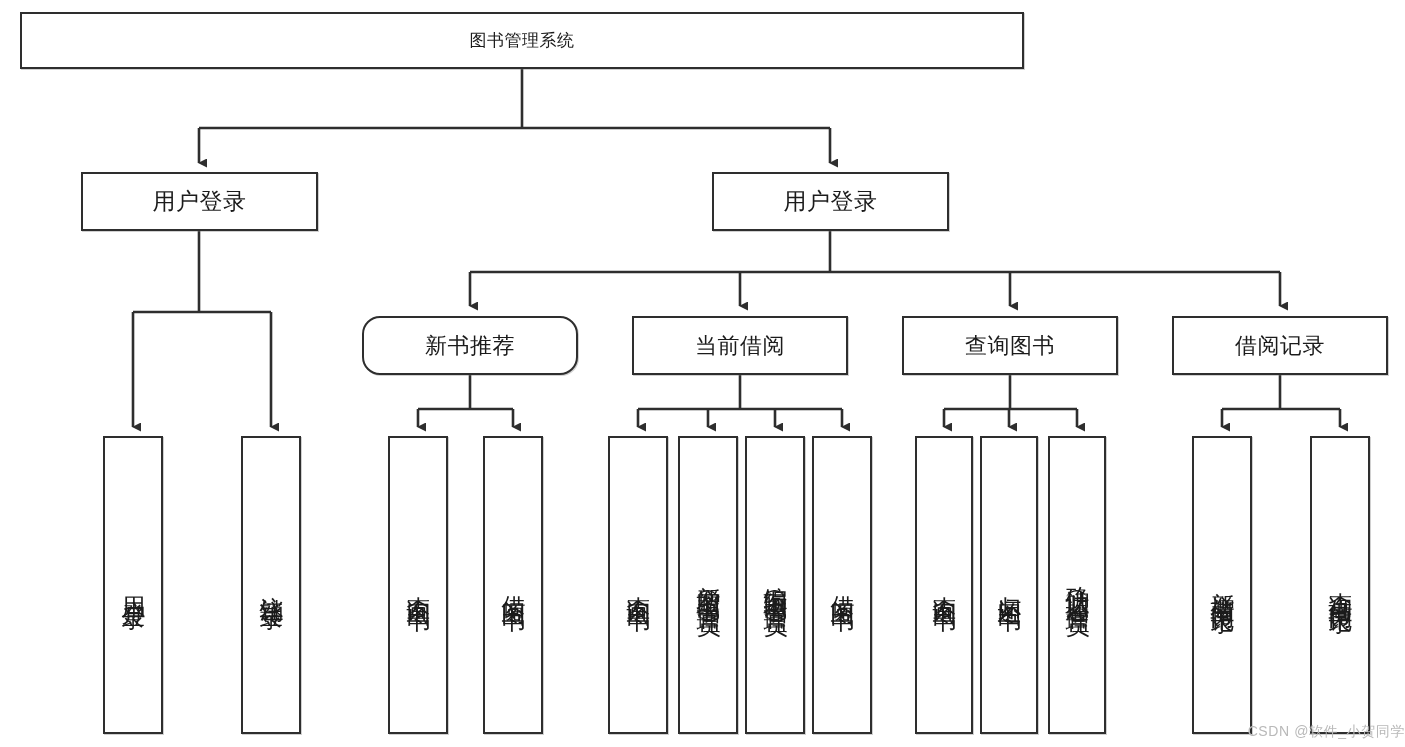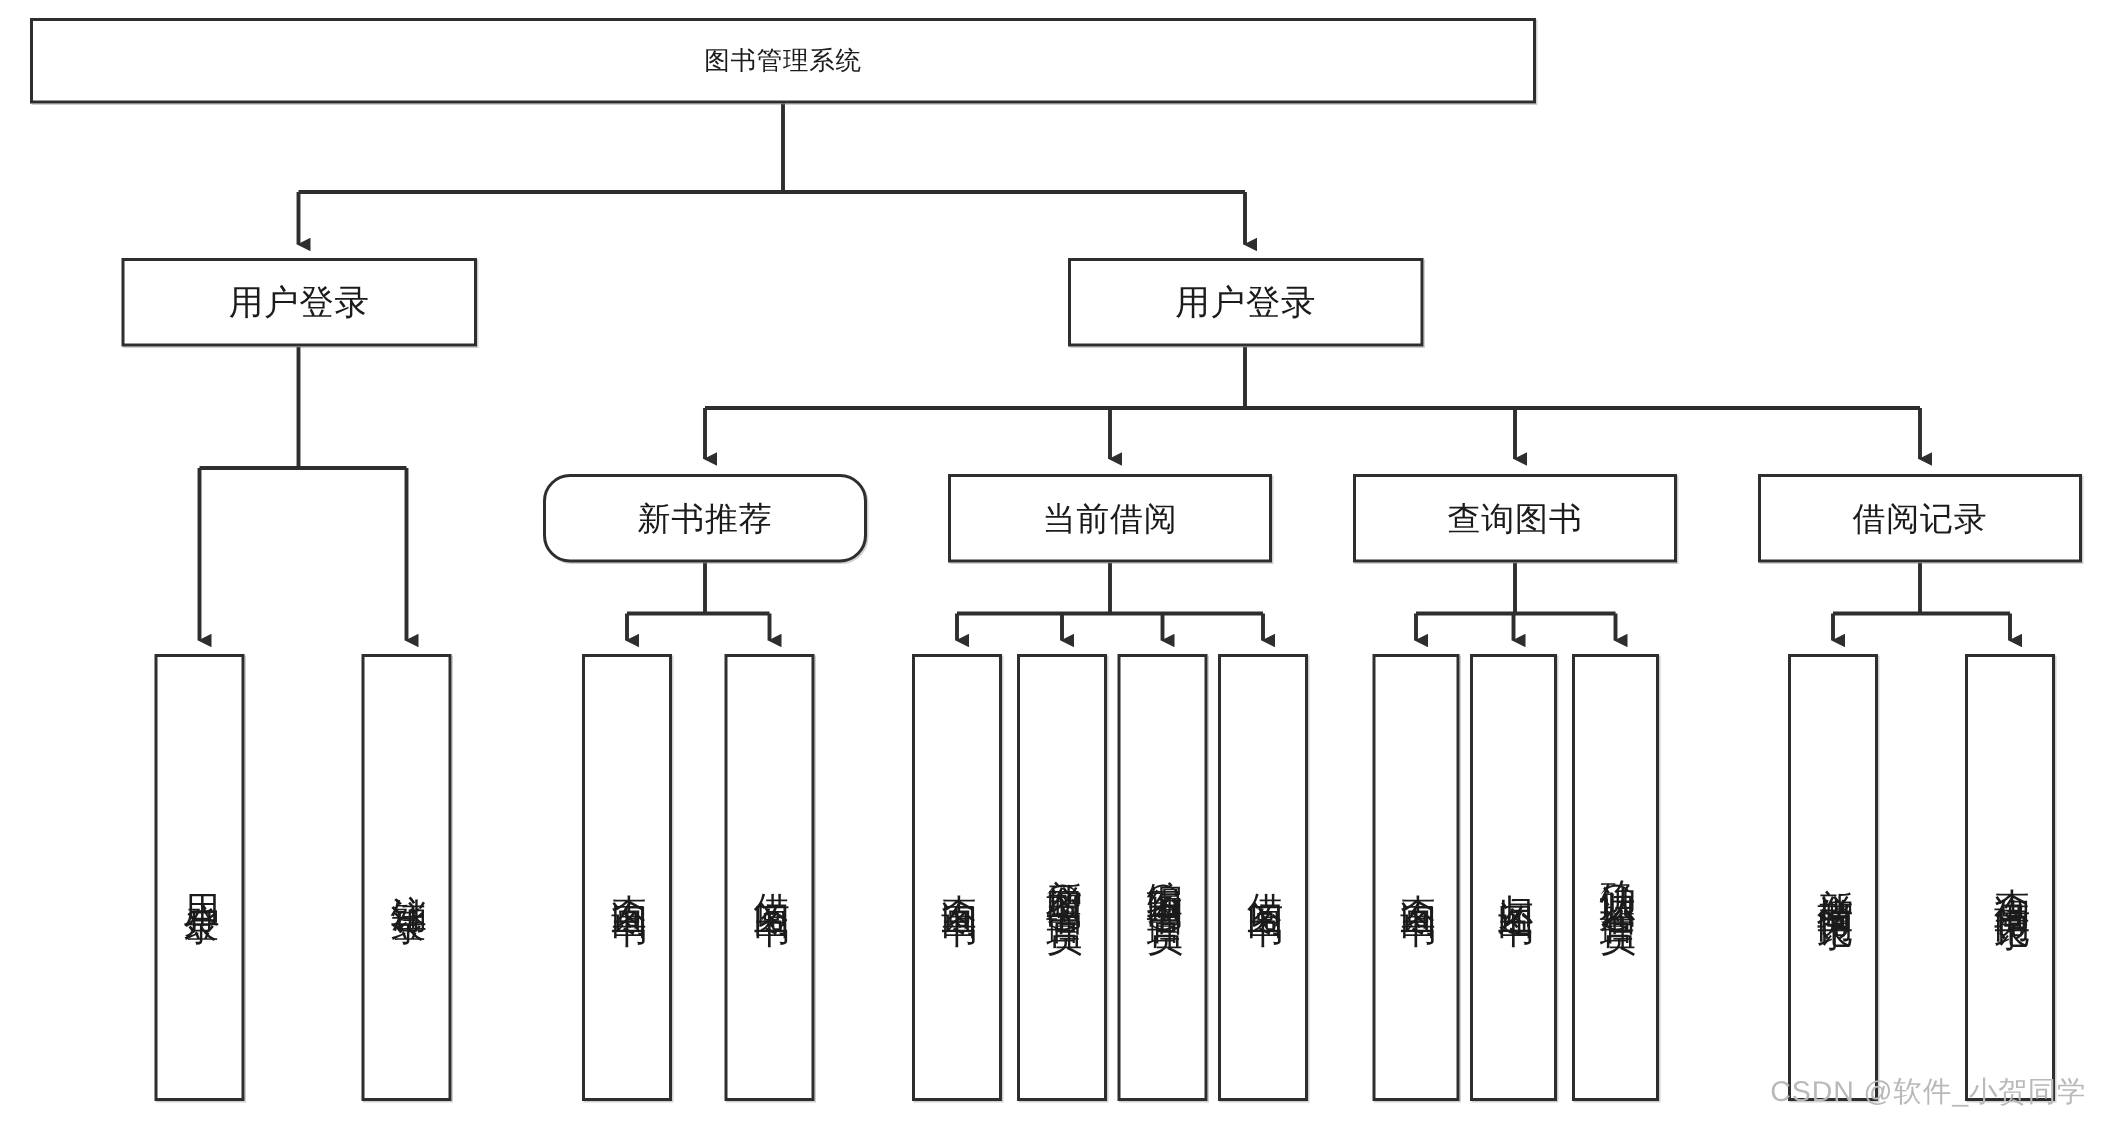--- a/index.html
+++ b/index.html
@@ -50,23 +50,23 @@
   .node.v .lbl{
     writing-mode:vertical-rl;
     text-orientation:upright;
     font-size:24px;
     line-height:1.12;
     letter-spacing:4px;
     white-space:nowrap;
   }
   #watermark{
     position:absolute;
-    right:14px;
+    right:0;
     bottom:6px;
-    font-size:19px;
+    font-size:14px;
     color:#b9b9b9;
     letter-spacing:.6px;
     user-select:none;
     white-space:nowrap;
   }
 </style>
 </head>
 <body>
 
 <div id="canvas">

